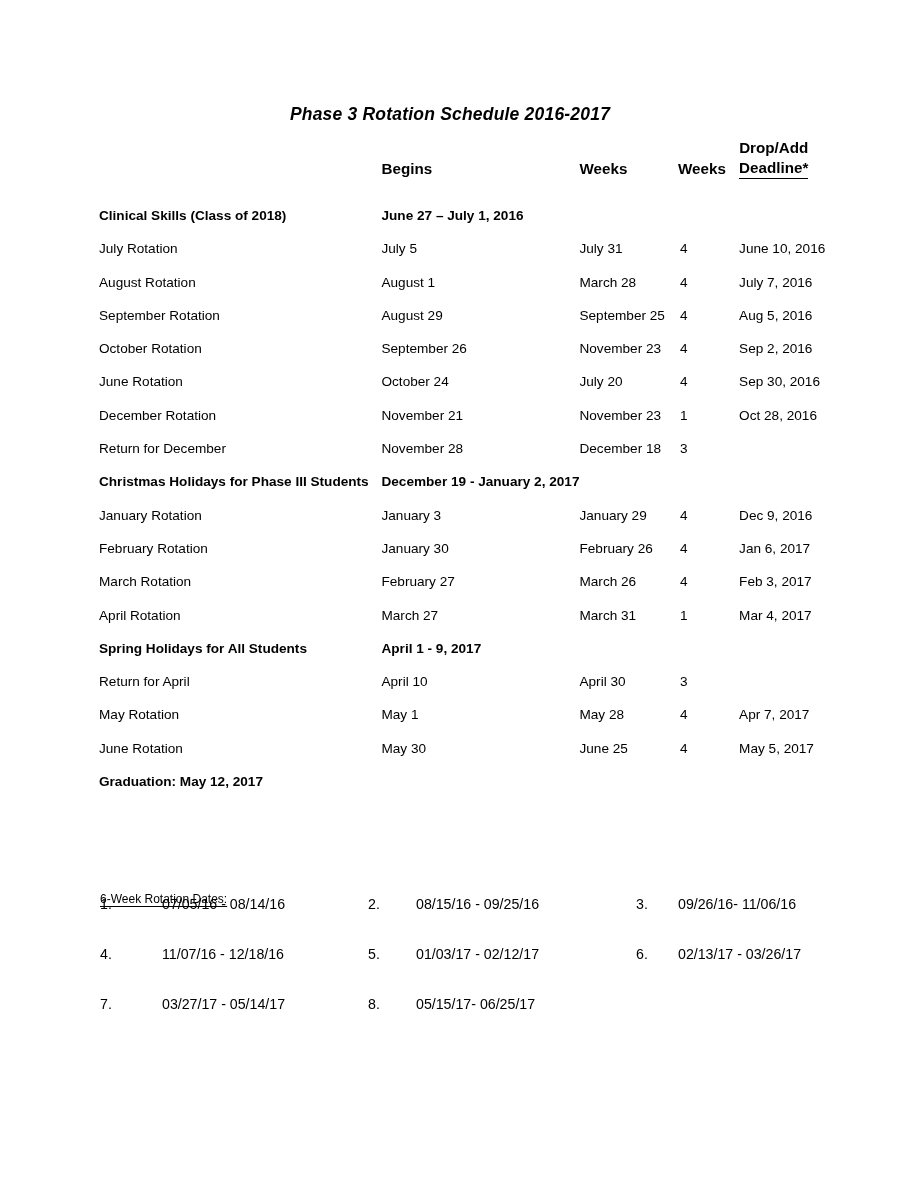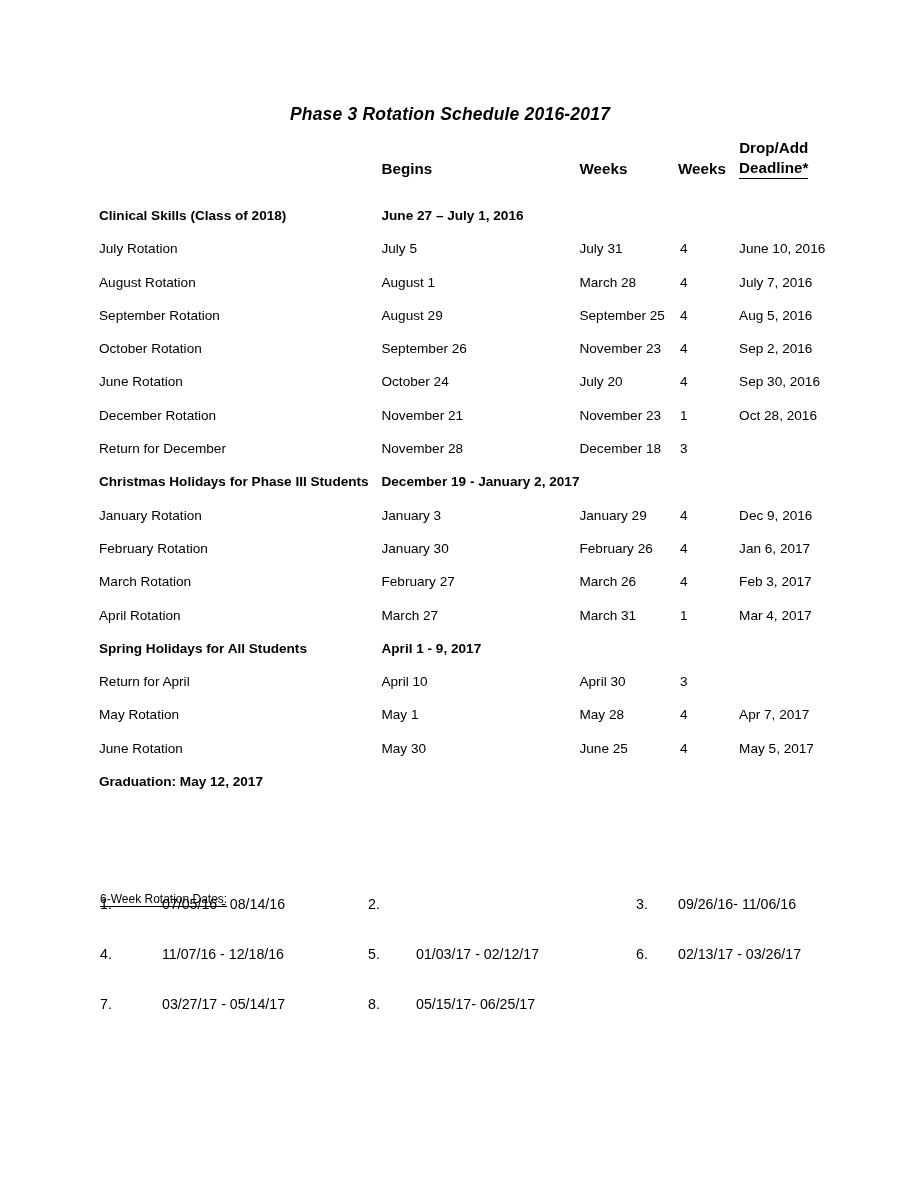--- a/index.html
+++ b/index.html
@@ -283,20 +283,21 @@
   <div class="six-week-title">6-Week Rotation Dates:</div>
 
   <div class="six-grid" id="six-grid">
       <div class="six-row">
         <div class="six-cell c1">
           <span class="num">1.</span>
           <span class="val">07/05/16 - 08/14/16</span>
         </div>
         <div class="six-cell c2">
           <span class="num">2.</span>
+          <span class="val">08/15/16 - 09/25/16</span>
         </div>
         <div class="six-cell c3">
           <span class="num">3.</span>
           <span class="val">09/26/16- 11/06/16</span>
         </div>
       </div>
       <div class="six-row">
         <div class="six-cell c1">
           <span class="num">4.</span>
           <span class="val">11/07/16 - 12/18/16</span>

